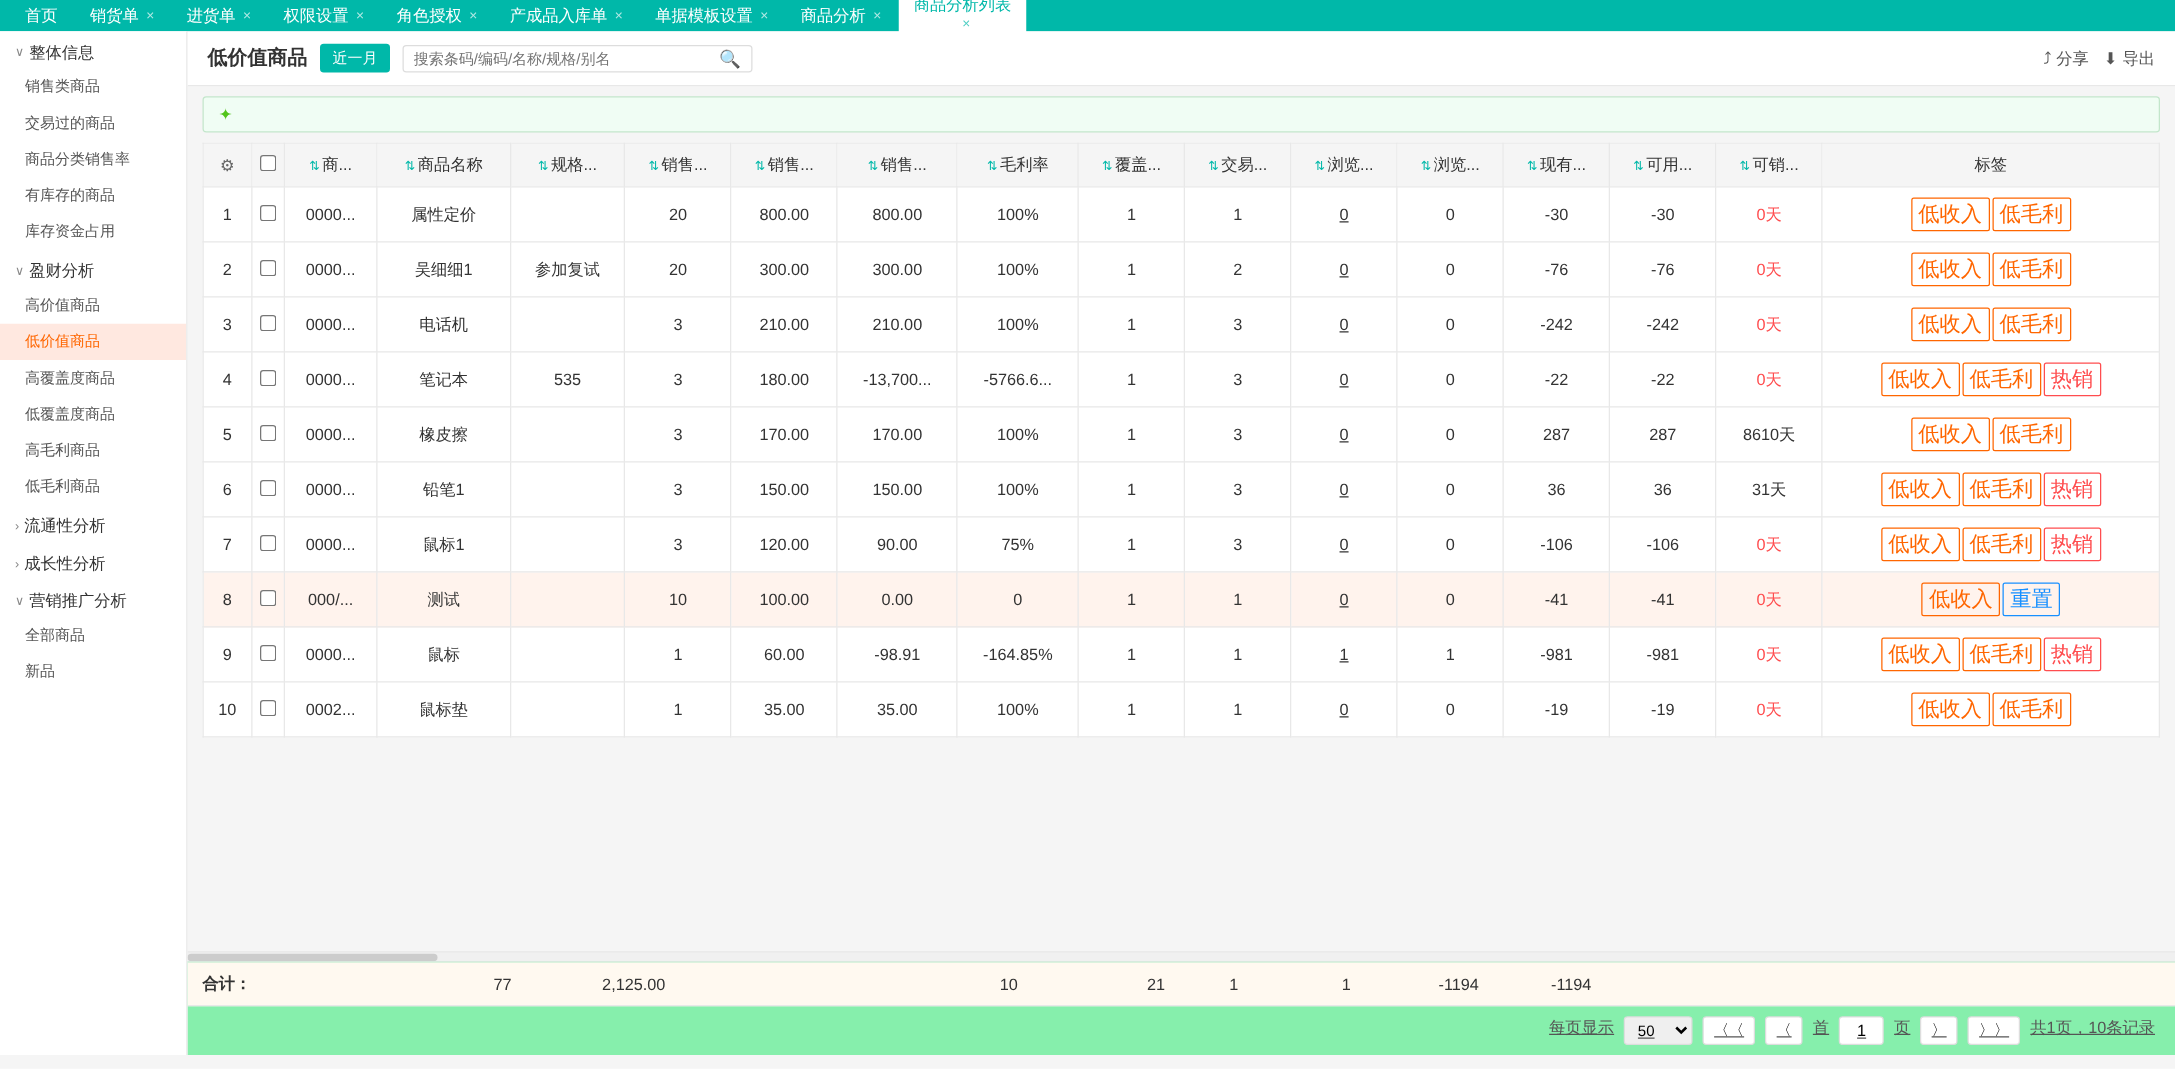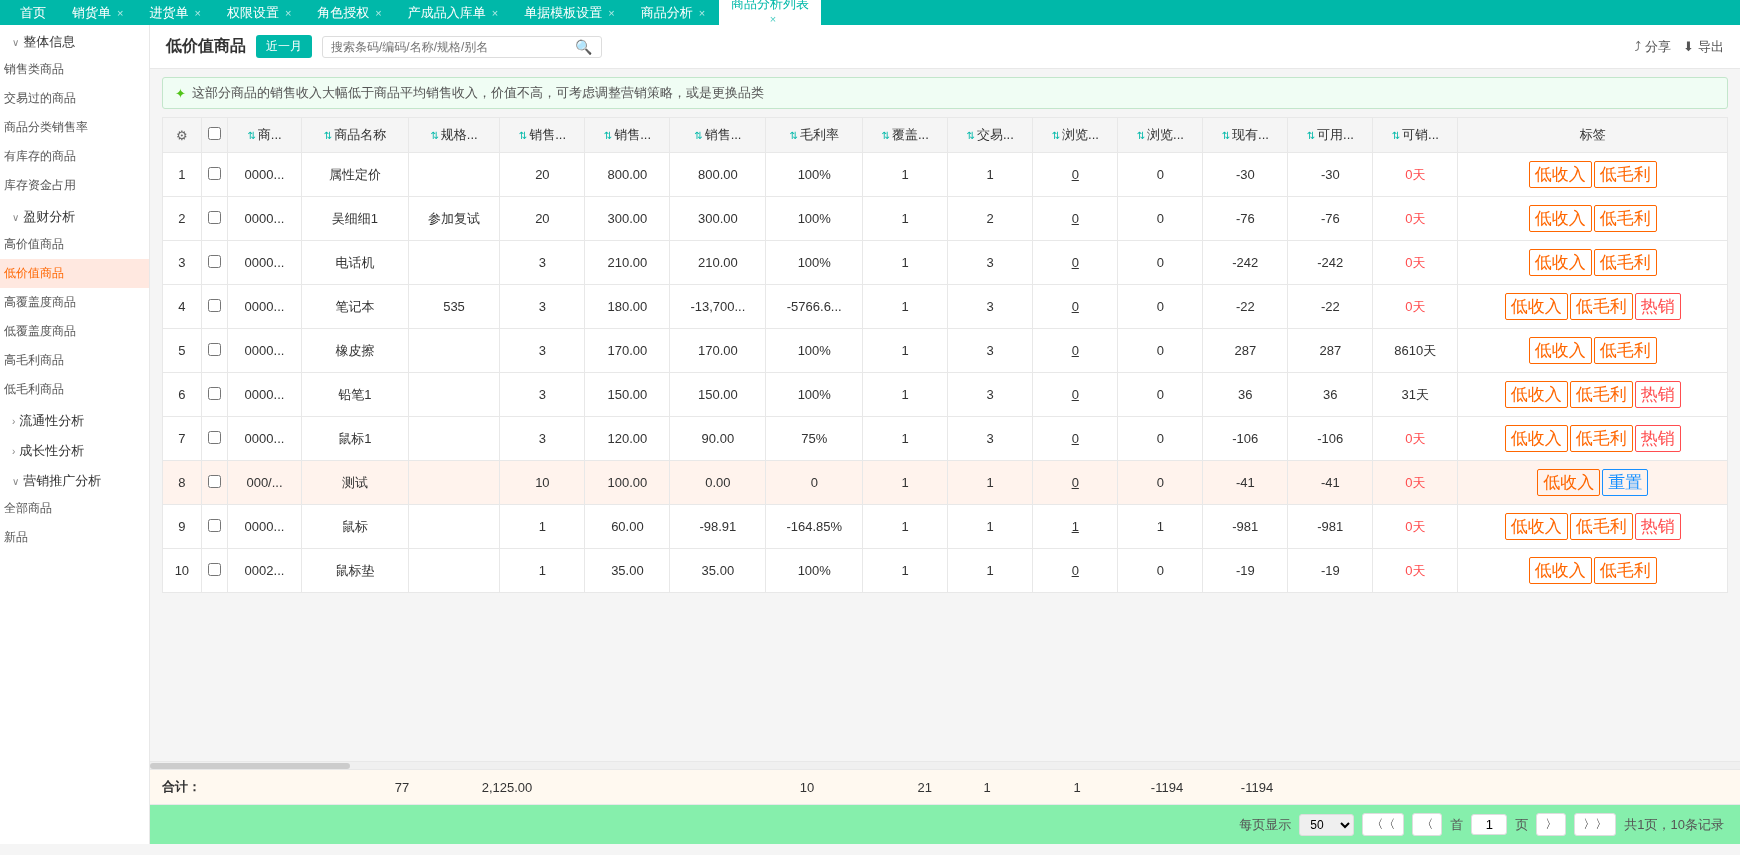--- a/index.html
+++ b/index.html
@@ -44,21 +44,21 @@
     .sidebar-group-title {
       color: #333;
       font-size: 13px;
       padding: 8px 12px 4px 12px;
       display: flex;
       align-items: center;
       gap: 4px;
       cursor: pointer;
     }
     .sidebar-item {
-      padding: 6px 12px 6px 4px;
+      padding: 6px 12px 6px 20px;
       color: #555;
       cursor: pointer;
       font-size: 12px;
     }
     .sidebar-item.active { background: #ffe8e0; color: #ff6600; font-weight: 500; }
     .arrow { font-size: 10px; color: #888; }
     
     
     .content {
       flex: 1;
@@ -206,26 +206,26 @@
       font-weight: 600;
       flex-shrink: 0;
     }
     .totals-data {
       display: flex;
       gap: 20px;
       font-size: 12px;
     }
     .pagination-bar {
       display: flex;
-      align-items: center;
       justify-content: flex-end;
       padding: 8px 16px;
       gap: 8px;
       font-size: 12px;
       color: #555;
+      text-decoration: underline;
     }
     .page-size-select {
       border: 1px solid #ddd;
       padding: 2px 6px;
       border-radius: 3px;
       font-size: 12px;
     }
     .page-btn {
       border: 1px solid #ddd;
       background: #fff;
@@ -360,21 +360,20 @@
         </div>
         <div class="action-btn">
           <span>⬇</span>
           <span>导出</span>
         </div>
       </div>
     </div>
 
     <div class="info-bar">
       <span style="color:#52c41a;">✦</span>
-      <span>这部分商品的销售收入大幅低于商品平均销售收入，价值不高，可考虑调整营销策略，或是更换品类</span>
     </div>
 
     <div class="table-wrapper">
       <table>
         <thead>
           <tr>
             <th><span class="gear-icon">⚙</span></th>
             <th><input type="checkbox" style=""></th>
             <th><span class="col-sort">⇅</span>商...</th>
             <th><span class="col-sort">⇅</span>商品名称</th>

